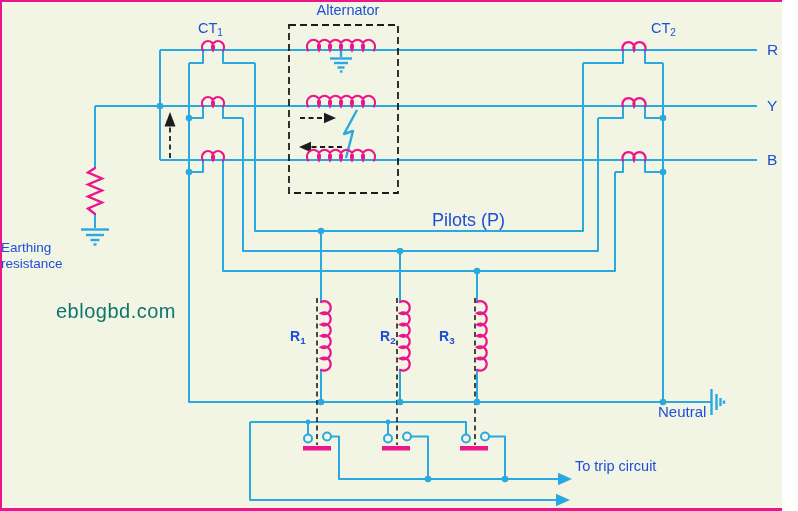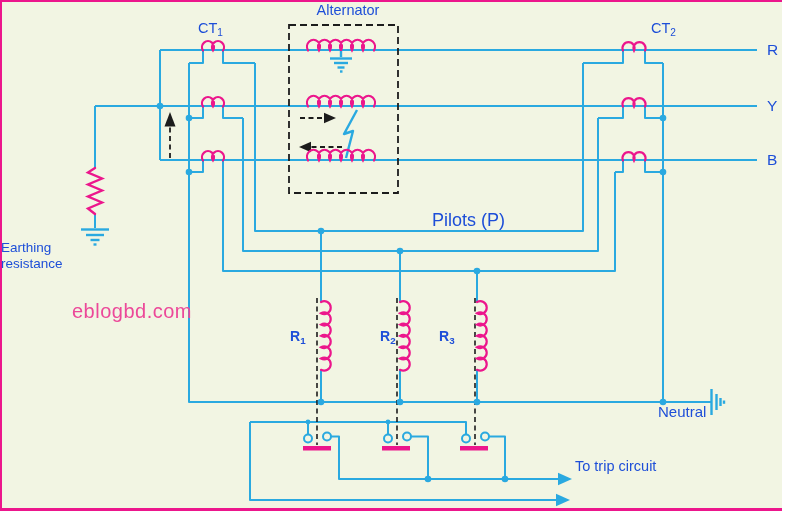--- a/index.html
+++ b/index.html
@@ -18,21 +18,21 @@
   .lbl-phase{font-size:15.5px;}
   .lbl-r{left:767px;top:41px;}
   .lbl-y{left:767px;top:97px;}
   .lbl-b{left:767px;top:151px;}
   .lbl-earthing{left:1px;top:196px;width:88px;text-align:left;font-size:13.5px;line-height:15.5px;margin-top:44px;}
   .lbl-pilots{left:432px;top:210px;font-size:18px;}
   .lbl-relay{top:328px;font-size:14px;font-weight:bold;}
   .lbl-r1{left:290px;} .lbl-r2{left:380px;} .lbl-r3{left:439px;}
   .lbl-neutral{left:616px;top:403px;font-size:15px;margin-left:42px;}
   .lbl-trip{left:575px;top:458px;font-size:14.5px;}
-  .lbl-watermark{left:72px;top:300px;font-size:20px;color:#ec4899;letter-spacing:0.5px;}
+  .lbl-watermark{left:56px;top:300px;font-size:20px;color:#0f766e;letter-spacing:0.5px;}
 </style>
 </head>
 <body>
 
 <div id="stage">
   <div id="paper"></div>
 
   <svg width="798" height="511" viewBox="0 0 798 511">
 
     <g>

